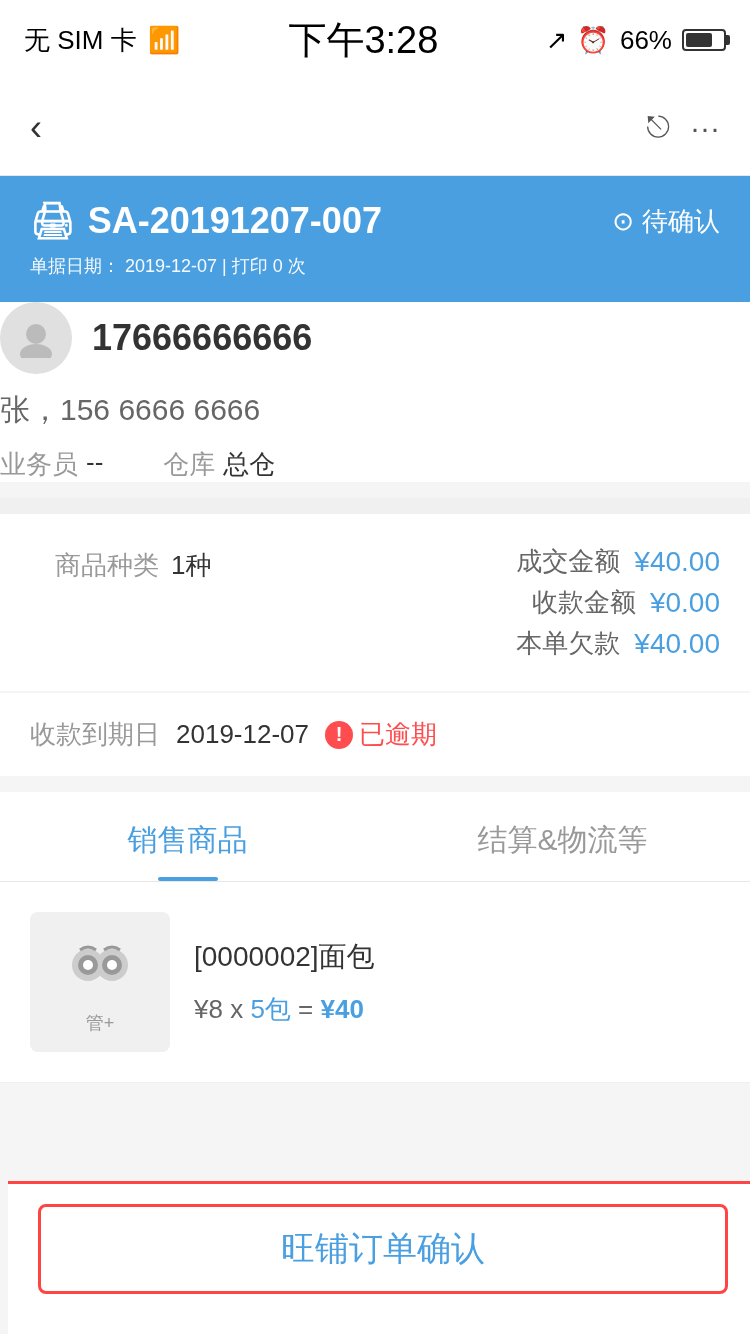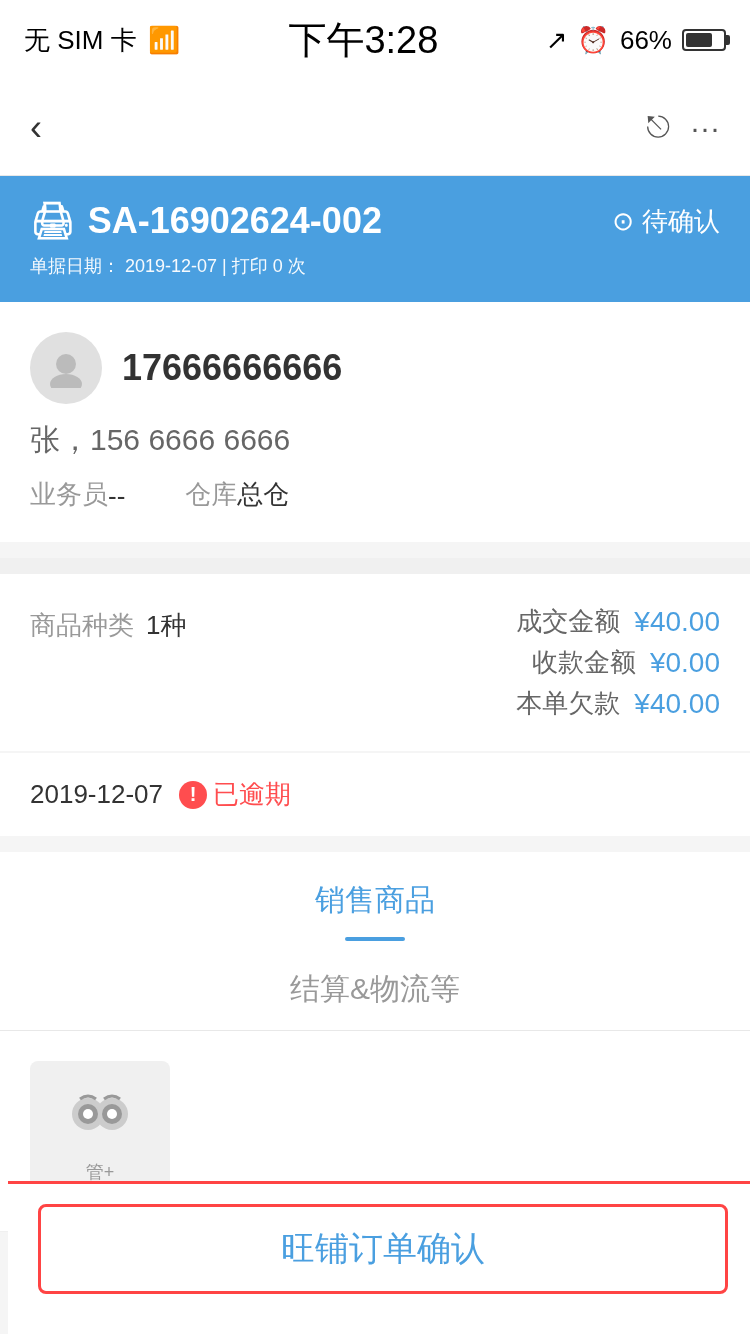--- a/index.html
+++ b/index.html
@@ -134,21 +134,20 @@
       font-size: 26px;
     }
     .order-date-row {
       color: rgba(255,255,255,0.95);
       font-size: 18px;
     }
 
     
     .customer-card {
       background: #fff;
-      padding: 30px;
       margin-bottom: 16px;
     }
     .customer-header {
       display: flex;
       align-items: center;
       gap: 20px;
       margin-bottom: 16px;
     }
     .customer-avatar {
       width: 72px;
@@ -173,21 +172,22 @@
     }
     .customer-meta {
       display: flex;
       align-items: center;
       font-size: 26px;
       color: #666;
       gap: 60px;
     }
     .meta-item {
       display: flex;
-      align-items: flex-end;
+      align-items: flex-start;
+      gap: 8px;
     }
     .meta-label { color: #999; }
     .meta-value { color: #333; }
 
     
     .divider {
       height: 16px;
       background: #f0f0f0;
     }
 
@@ -202,20 +202,21 @@
       align-items: flex-start;
       justify-content: space-between;
     }
     .summary-left {
       display: flex;
       align-items: center;
       gap: 12px;
       font-size: 26px;
       color: #666;
       padding-top: 4px;
+      margin-left: 25px;
     }
     .summary-label { color: #999; }
     .summary-count { color: #333; }
     .summary-right {
       display: flex;
       flex-direction: column;
       align-items: flex-end;
       gap: 6px;
     }
     .amount-row {
@@ -259,21 +260,20 @@
       font-size: 20px;
       font-weight: 700;
     }
 
     
     .tabs-bar {
       background: #fff;
       display: flex;
       margin-top: 16px;
       border-bottom: 1px solid #e8e8e8;
-      flex-direction: column;
     }
     .tab-item {
       flex: 1;
       text-align: center;
       padding: 28px 0 20px;
       font-size: 30px;
       cursor: pointer;
       position: relative;
       color: #999;
     }
@@ -400,21 +400,21 @@
   <div class="nav-actions">
     <span class="nav-icon">⎋</span>
     <span class="nav-icon">···</span>
   </div>
 </div>
 
 <div class="order-header">
   <div class="order-id-row">
     <div class="order-id">
       <span>🖨</span>
-      <span>SA-16902624-002</span>
+      <span>SA-20191207-007</span>
     </div>
     <div class="order-status">
       <span>⊙</span>
       <span>待确认</span>
     </div>
   </div>
   <div class="order-date-row">
     <span>单据日期：</span>
     <span>2019-12-07</span>
     <span> | </span>
@@ -464,20 +464,21 @@
       </div>
       <div class="amount-row">
         <span class="amount-label">本单欠款</span>
         <span class="amount-value">¥40.00</span>
       </div>
     </div>
   </div>
 </div>
 
 <div class="due-date-card">
+  <span class="due-date-label">收款到期日</span>
   <span class="due-date-value">2019-12-07</span>
   <div class="overdue-badge">
     <div class="overdue-icon">!</div>
     <span>已逾期</span>
   </div>
 </div>
 
 <div class="tabs-bar">
   <div class="tab-item active">销售商品</div>
   <div class="tab-item">结算&amp;物流等</div>
@@ -495,20 +496,26 @@
             <circle cx="52" cy="35" r="10" fill="#999"></circle>
             <circle cx="28" cy="35" r="5" fill="#fff"></circle>
             <circle cx="52" cy="35" r="5" fill="#fff"></circle>
             <path d="M 20 20 Q 28 14 36 20" stroke="#999" stroke-width="3" fill="none"></path>
             <path d="M 44 20 Q 52 14 60 20" stroke="#999" stroke-width="3" fill="none"></path>
           </svg>
         </span>
         <span class="owl-label">管+</span>
       </div>
     </div>
+    <div class="product-info">
+      <div class="product-name">[0000002]面包</div>
+      <div class="product-price-row">
+        <span>¥8 x </span><span class="qty-highlight">5包</span><span> = </span><span class="total-highlight">¥40</span>
+      </div>
+    </div>
   </div>
 </div>
 
 <div class="empty-area"></div>
 
 <div class="confirm-btn-container">
   <button class="confirm-btn">旺铺订单确认</button>
 </div>
 
 </body></html>

